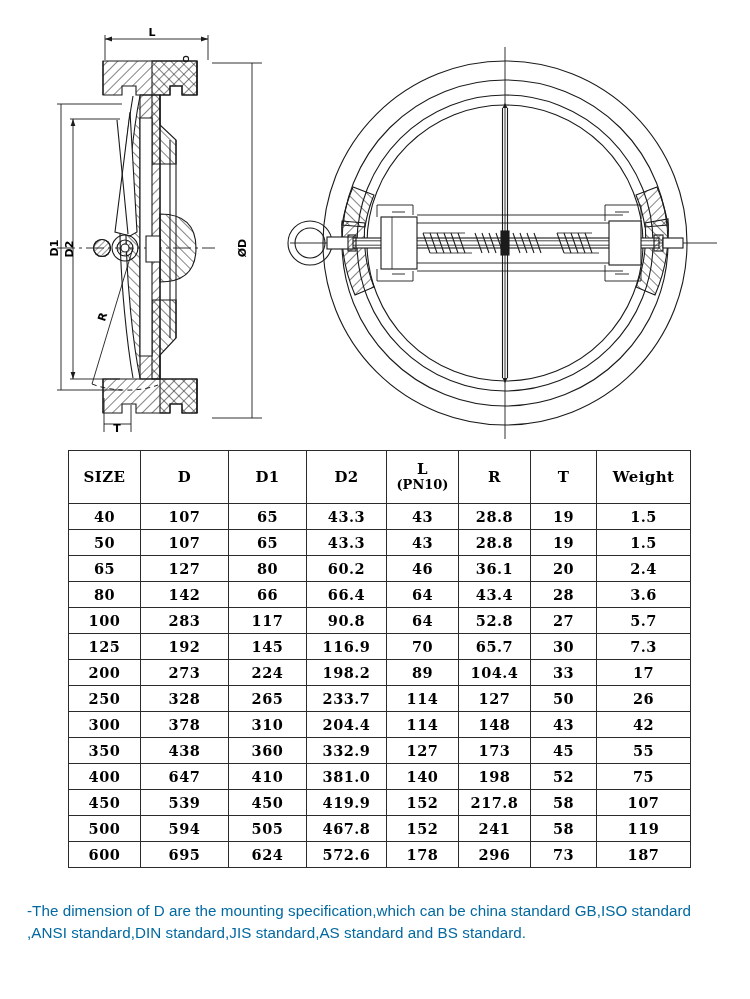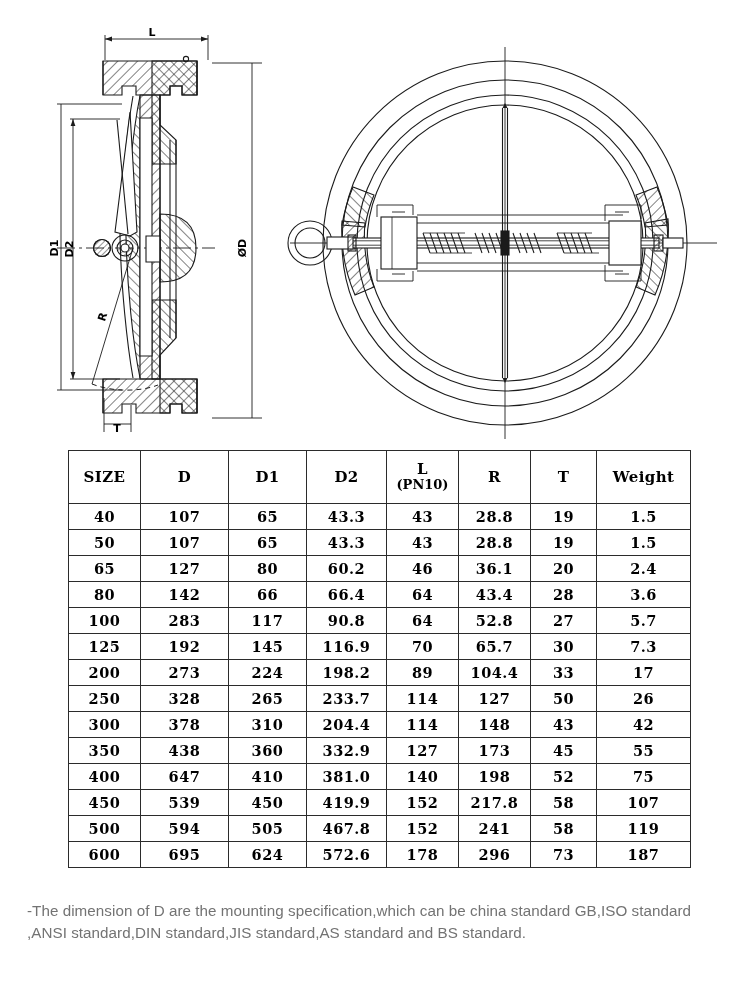--- a/index.html
+++ b/index.html
@@ -47,21 +47,21 @@
   col.c-d2{width:80px}
   col.c-l{width:72px}
   col.c-r{width:72px}
   col.c-t{width:66px}
   col.c-w{width:94px}
 
   
   #note{
     position:absolute;left:27px;top:900px;width:690px;
     font-family:"Liberation Sans", sans-serif;
-    font-size:15.2px;line-height:1.42;color:#737373;
+    font-size:15.2px;line-height:1.42;color:#0369a1;
     font-weight:normal;
     letter-spacing:.05px;
   }
   .lbl{font-family:"DejaVu Sans", sans-serif;}
 </style>
 </head>
 <body>
 
 <div id="sheet">
 

